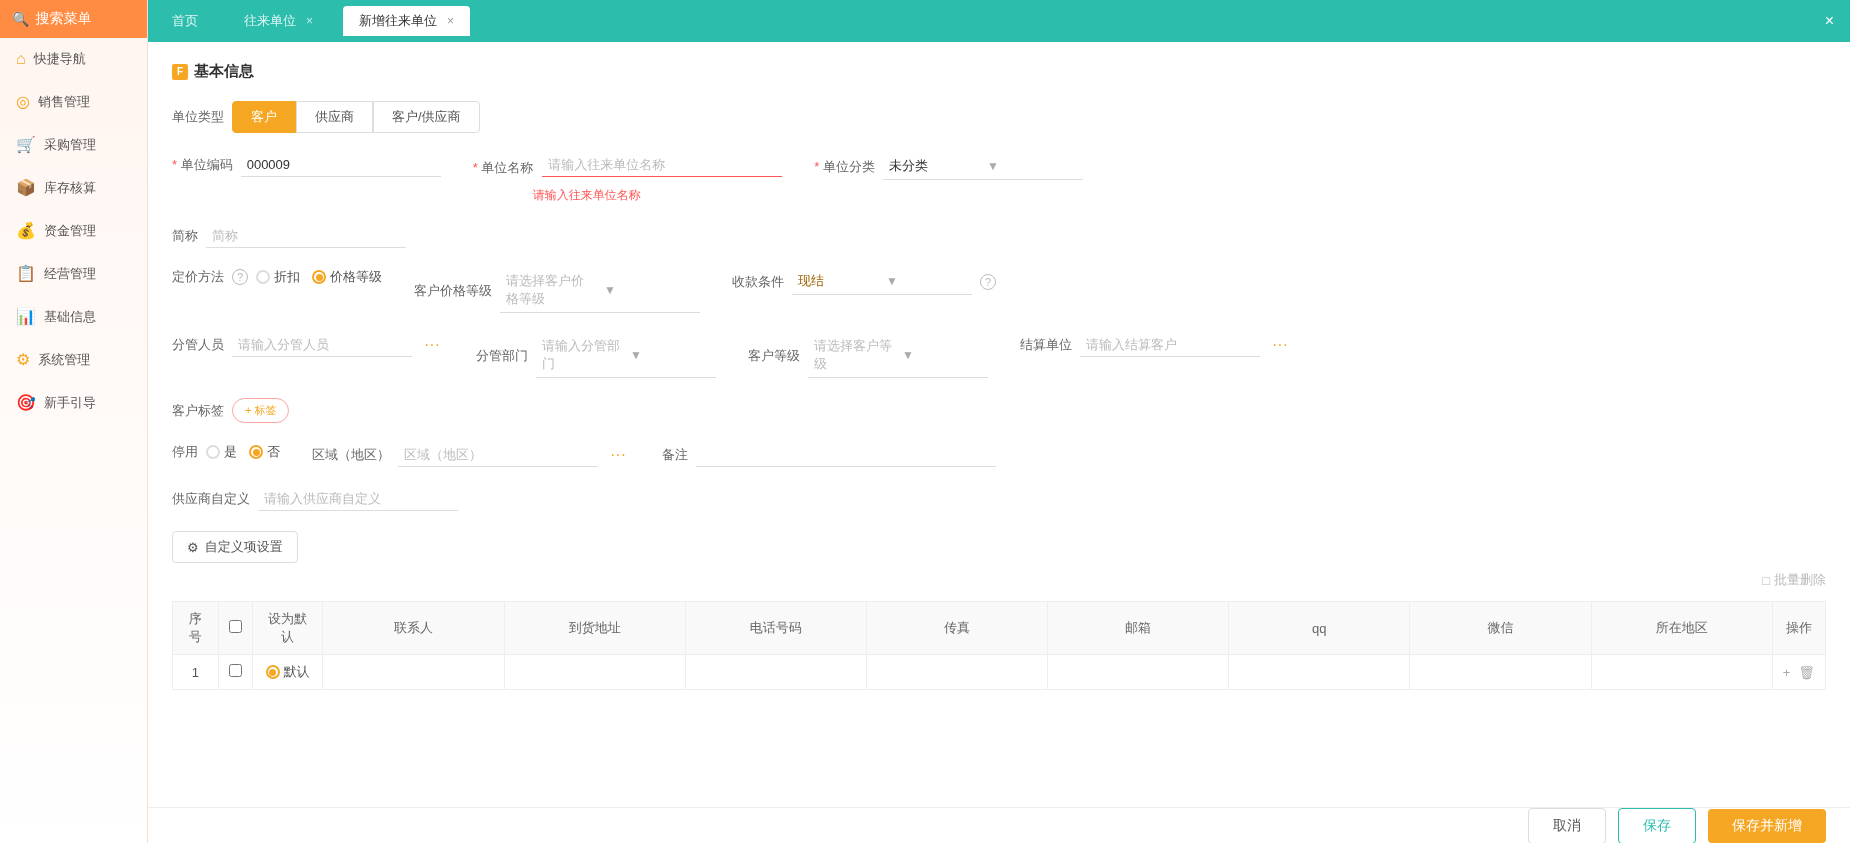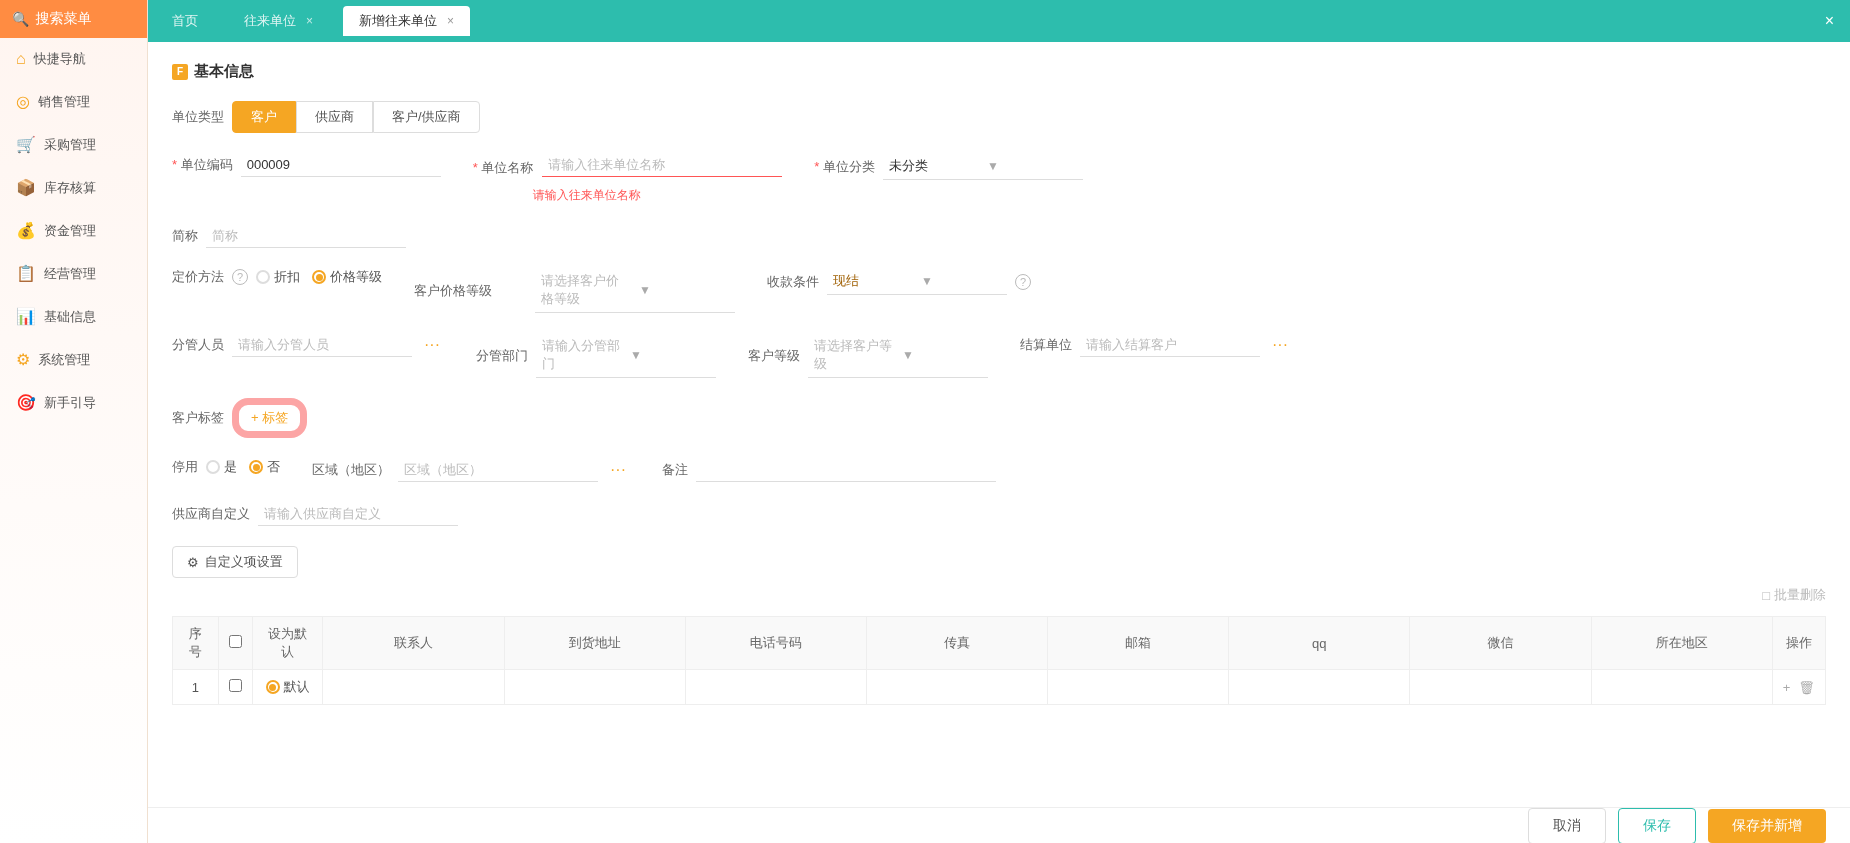--- a/index.html
+++ b/index.html
@@ -221,25 +221,25 @@
       cursor: pointer;
       padding: 0 4px;
     }
 
     
     .tag-btn {
       display: inline-flex;
       align-items: flex-start;
       gap: 4px;
       padding: 4px 12px;
-      border: 7px solid #fca5a5;
+      border: 1px solid #fca5a5;
       border-radius: 16px;
       color: #f5a623;
       cursor: pointer;
-      font-size: 13px;
+      font-size: 11px;
     }
 
     
     .custom-btn {
       display: inline-flex;
       align-items: center;
       gap: 6px;
       padding: 6px 14px;
       border: 1px solid #ddd;
       border-radius: 4px;
@@ -466,21 +466,21 @@
             <span>折扣</span>
           </div>
           <div class="radio-item">
             <div class="radio-circle checked"></div>
             <span>价格等级</span>
           </div>
         </div>
       </div>
       <div class="form-field">
         <span class="form-label">客户价格等级</span>
-        <div class="form-select" style="min-width:200px;margin-left:35px;">
+        <div class="form-select" style="min-width:200px;">
           <span>请选择客户价格等级</span>
           <span class="arrow">▼</span>
         </div>
       </div>
       <div class="form-field">
         <span class="form-label">收款条件</span>
         <div class="form-select" style="min-width:180px;">
           <span style="color:#a16207;">现结</span>
           <span class="arrow">▼</span>
         </div>

